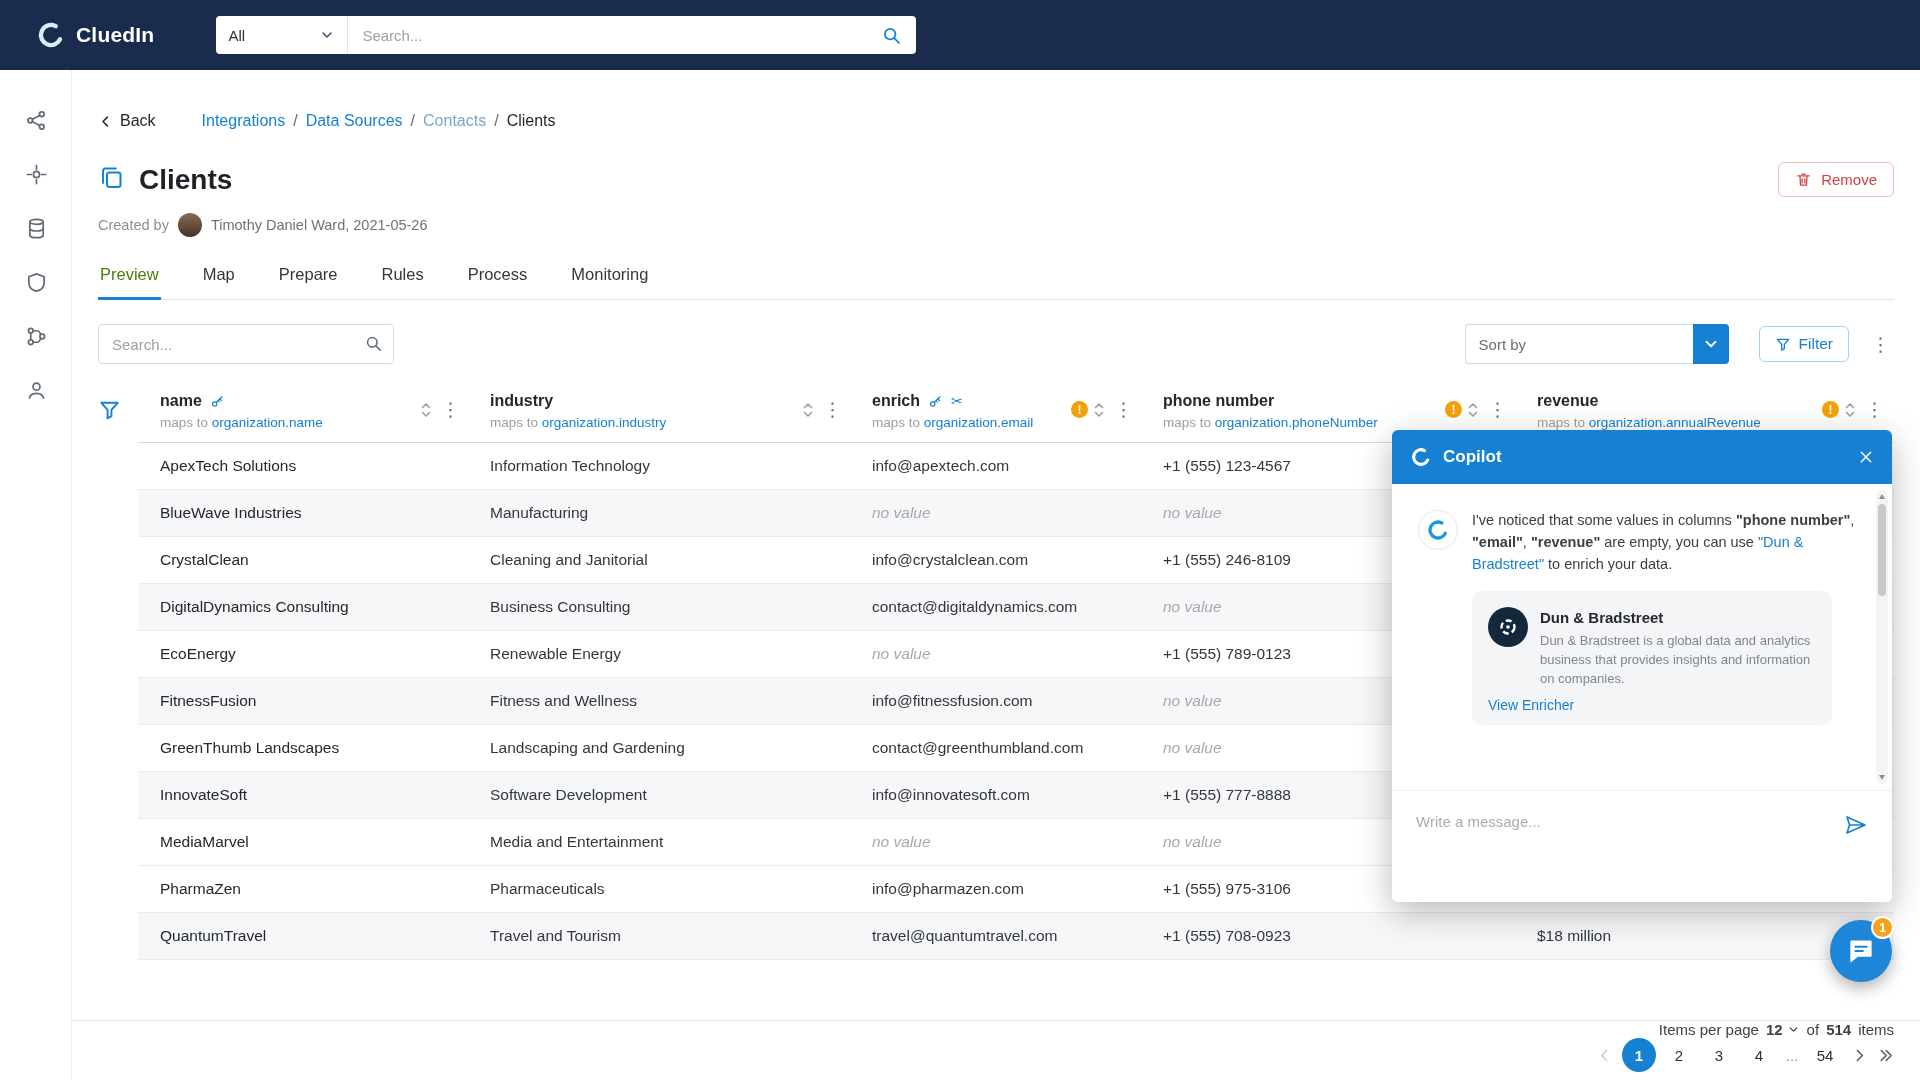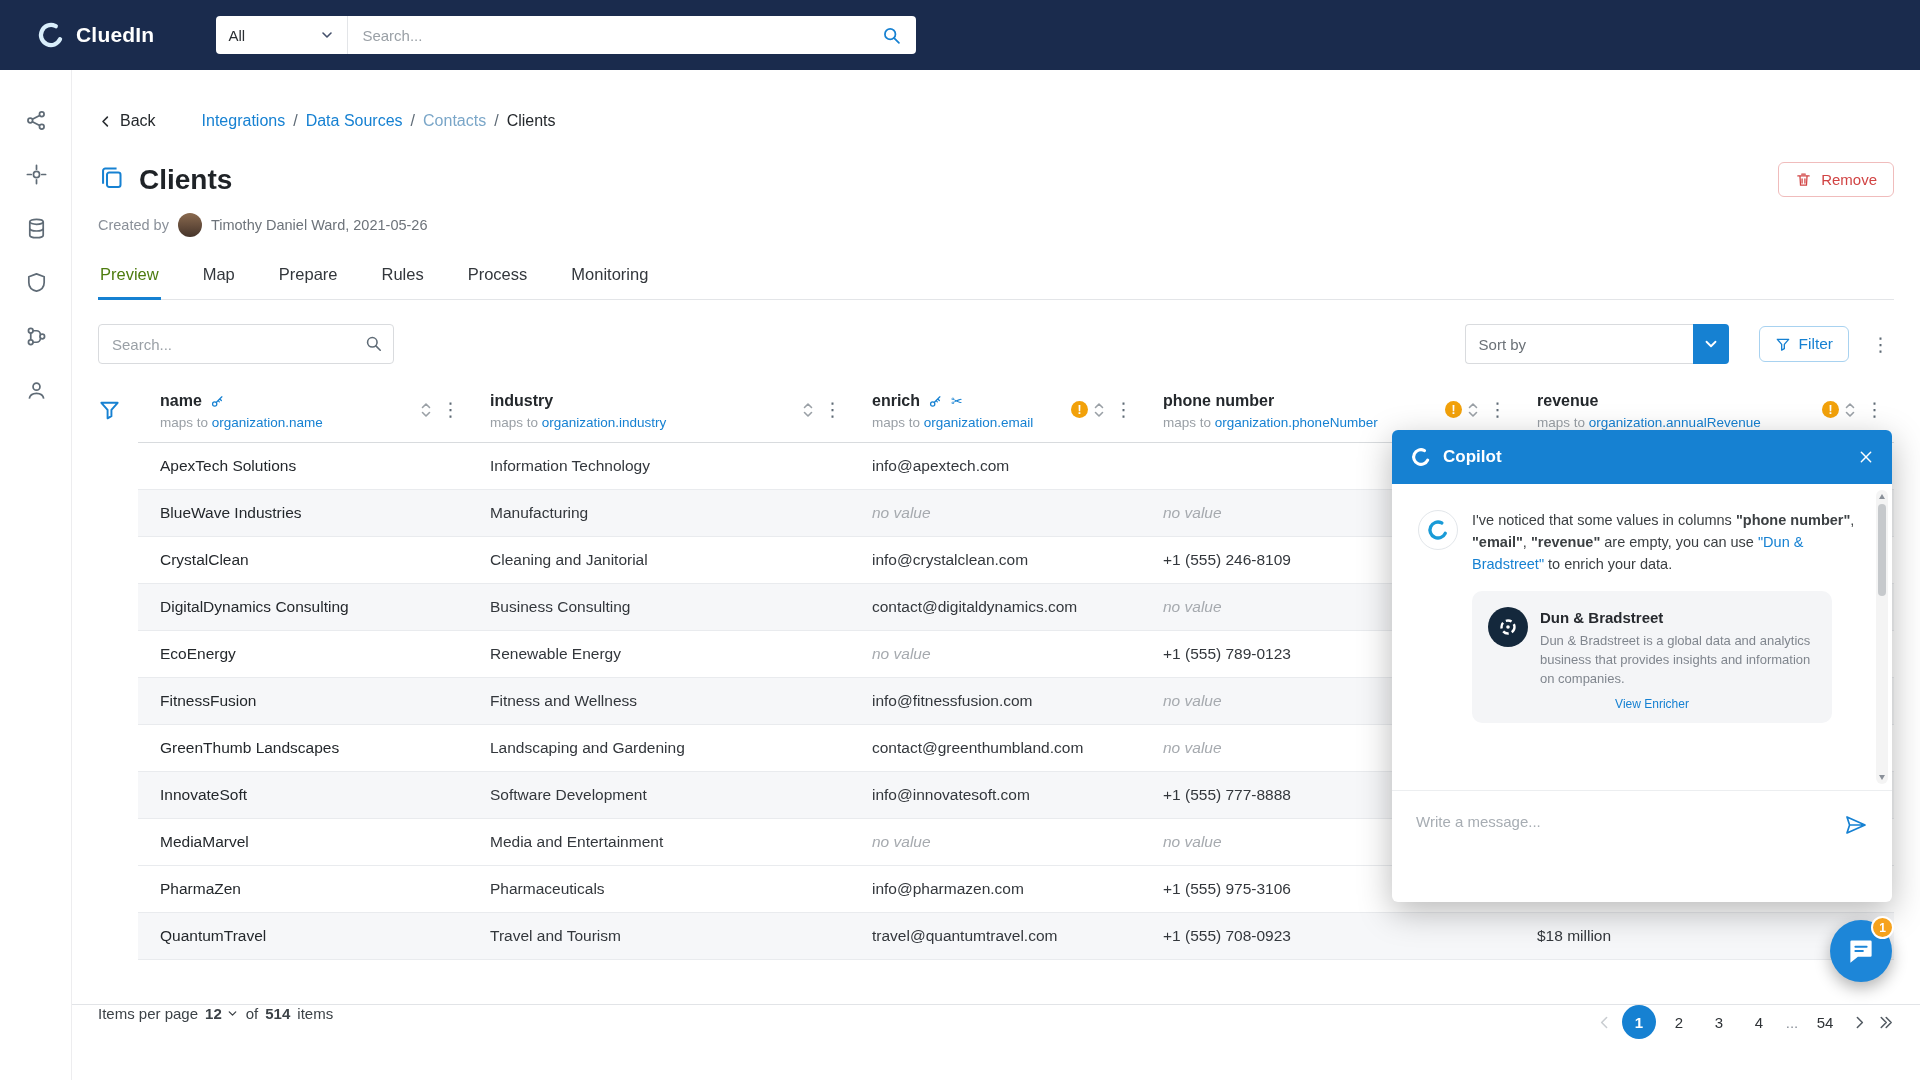--- a/index.html
+++ b/index.html
@@ -117,37 +117,37 @@
   .cp-msgcol { flex: 1; }
   .cp-msg { font-size: 14.5px; line-height: 1.5; color: #3c4043; }
   .cp-msg a { color: #1681d2; text-decoration: none; cursor: pointer; }
   .cp-card { margin-top: 16px; width: 360px; background: #f4f5f7; border-radius: 10px; padding: 16px 16px 12px; }
   .cp-card-top { display: flex; gap: 12px; }
   .dnb-logo { width: 40px; height: 40px; border-radius: 50%; background: #14283c; flex: 0 0 40px;
     display: flex; align-items: center; justify-content: center; }
   .dnb-logo svg { width: 24px; height: 24px; }
   .cp-card-title { font-size: 15px; font-weight: 700; color: #26292e; margin-top: 2px; }
   .cp-card-desc { margin-top: 6px; font-size: 13px; line-height: 1.45; color: #80868e; }
-  .cp-card-link { margin-top: 8px; text-align: center; font-size: 12px; }
+  .cp-card-link { margin-top: 8px; text-align: left; font-size: 14px; }
   .cp-card-link a { color: #1681d2; text-decoration: none; cursor: pointer; }
   .cp-scroll { position: absolute; top: 60px; bottom: 118px; right: 4px; width: 12px; background: #f4f4f4; border-radius: 6px; }
   .cp-scroll .arr-up, .cp-scroll .arr-dn { position: absolute; left: 3px; width: 0; height: 0; border-left: 3.5px solid transparent; border-right: 3.5px solid transparent; }
   .cp-scroll .arr-up { top: 4px; border-bottom: 5px solid #8a9099; }
   .cp-scroll .arr-dn { bottom: 4px; border-top: 5px solid #8a9099; }
   .cp-thumb { position: absolute; left: 2px; top: 14px; width: 8px; height: 92px; background: #c6c9cc; border-radius: 4px; cursor: pointer; }
   .cp-input-area { position: absolute; left: 0; right: 0; bottom: 0; height: 112px; border-top: 1px solid #eceef0;
     padding: 22px 24px 0; display: flex; align-items: flex-start; }
   .cp-input { flex: 1; border: none; outline: none; font-size: 15px; font-family: "Liberation Sans", sans-serif; color: #2b2f33; }
   .cp-input::placeholder { color: #a7adb3; }
   .cp-send { cursor: pointer; display: flex; margin-left: 12px; }
   .cp-send svg { width: 24px; height: 24px; }
 
   
-  .pagination { position: absolute; left: 72px; right: 0; bottom: 0; height: 76px; background: #fff;
-    border-top: 1px solid #e2e4e7; display: flex; align-items: flex-start; padding: 0 26px; z-index: 40; }
+  .pagination { position: absolute; left: 72px; right: 0; bottom: 0; height: 60px; background: #fff;
+    border-top: 1px solid #e2e4e7; display: flex; align-items: flex-end; padding: 0 26px; z-index: 40; flex-direction: column; }
   .pg-left { display: flex; align-items: center; gap: 7px; font-size: 15px; color: #3c4247; }
   .pg-count { font-weight: 700; display: flex; align-items: center; gap: 4px; cursor: pointer; }
   .pg-count svg { width: 13px; height: 13px; color: #3c4247; }
   .pg-total { font-weight: 700; }
   .pg-right { margin-left: auto; display: flex; align-items: center; gap: 9px; }
   .pg-nav { display: flex; cursor: pointer; }
   .pg-nav svg { width: 17px; height: 17px; color: #525a62; }
   .pg-nav.disabled svg { color: #c9cdd1; }
   .page { width: 34px; height: 34px; border-radius: 50%; display: flex; align-items: center; justify-content: center;
     font-size: 15px; color: #2f3337; cursor: pointer; }
@@ -434,20 +434,21 @@
               <span class="kebab">⋮</span>
             </div>
           </div>
         </div>
 
         <div>
             <div class="tr grid">
             <div class="td">ApexTech Solutions</div>
             <div class="td">Information Technology</div>
             <div class="td">info@apextech.com</div>
+            <div class="td">+1 (555) 123-4567</div>
             <div class="td"></div>
           </div>
             <div class="tr grid alt">
             <div class="td">BlueWave Industries</div>
             <div class="td">Manufacturing</div>
             <div class="td novalue">no value</div>
             <div class="td novalue">no value</div>
             <div class="td"></div>
           </div>
             <div class="tr grid">

